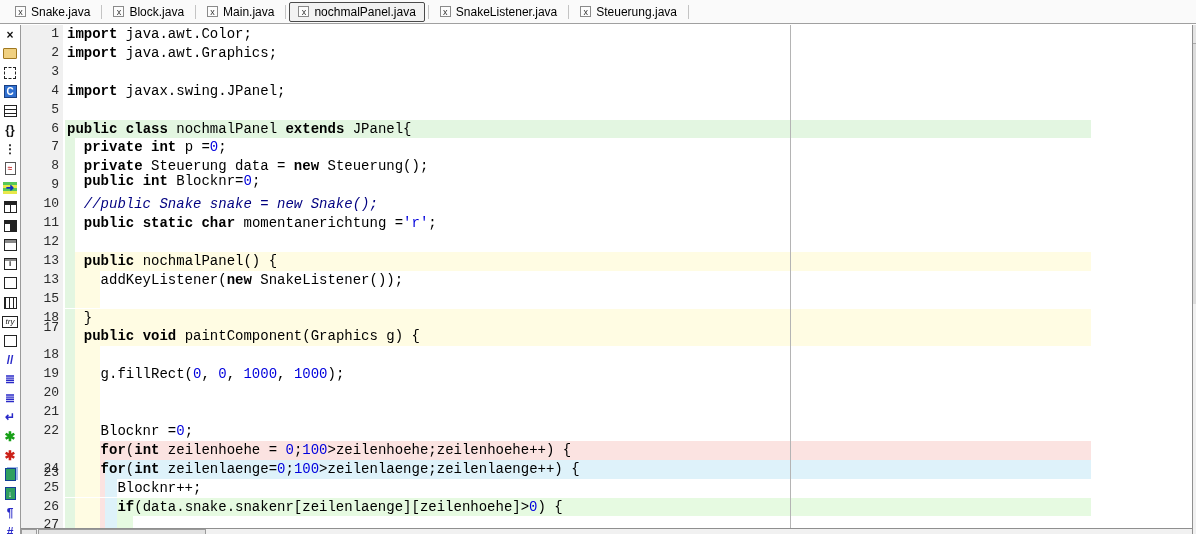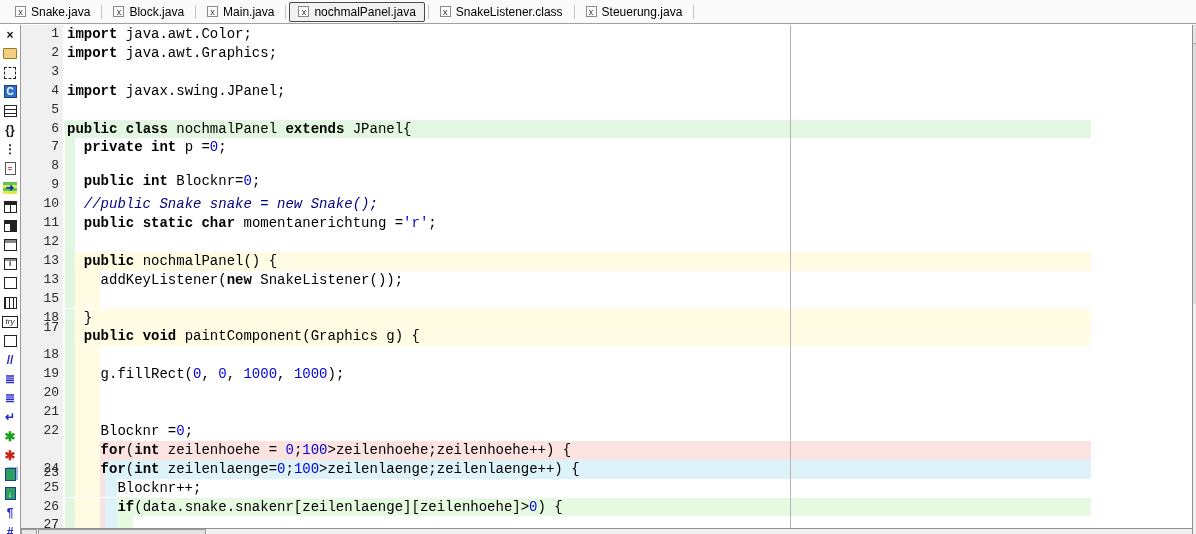--- a/index.html
+++ b/index.html
@@ -95,21 +95,21 @@
       <span>Main.java</span>
     </div>
     <div class="tab-sep"></div>
     <div class="tab active">
       <span class="tab-close">x</span>
       <span>nochmalPanel.java</span>
     </div>
     <div class="tab-sep"></div>
     <div class="tab">
       <span class="tab-close">x</span>
-      <span>SnakeListener.class</span>
+      <span>SnakeListener.java</span>
     </div>
     <div class="tab-sep"></div>
     <div class="tab">
       <span class="tab-close">x</span>
       <span>Steuerung.java</span>
     </div>
     <div class="tab-sep"></div>
   </div>
 
 <div id="sidebar">
@@ -366,20 +366,21 @@
       <div class="strip" style="left: 54px; width: 16px; background: rgb(230, 250, 225);"></div>
       <div class="strip" style="left: 1068px; width: 12px; background: rgb(230, 250, 225);"></div>
     </div>
     <pre class="codetext" style="top: 0px;"><span class="tk">import</span><span class="tp"> java.awt.Color;</span></pre>
     <pre class="codetext" style="top: 18.9px;"><span class="tk">import</span><span class="tp"> java.awt.Graphics;</span></pre>
     <pre class="codetext" style="top: 37.8px;"></pre>
     <pre class="codetext" style="top: 56.7px;"><span class="tk">import</span><span class="tp"> javax.swing.JPanel;</span></pre>
     <pre class="codetext" style="top: 75.6px;"></pre>
     <pre class="codetext" style="top: 94.5px;"><span class="tk">public</span><span class="tp"> </span><span class="tk">class</span><span class="tp"> nochmalPanel </span><span class="tk">extends</span><span class="tp"> JPanel{</span></pre>
     <pre class="codetext" style="top: 113.4px;"><span class="tp">  </span><span class="tk">private</span><span class="tp"> </span><span class="tk">int</span><span class="tp"> p =</span><span class="tn">0</span><span class="tp">;</span></pre>
+    <pre class="codetext" style="top: 132.3px;"><span class="tp">  </span><span class="tk">private</span><span class="tp"> Steuerung data = </span><span class="tk">new</span><span class="tp"> Steuerung();</span></pre>
     <pre class="codetext" style="top: 147px;"><span class="tp">  </span><span class="tk">public</span><span class="tp"> </span><span class="tk">int</span><span class="tp"> Blocknr=</span><span class="tn">0</span><span class="tp">;</span></pre>
     <pre class="codetext" style="top: 170.1px;"><span class="tp">  </span><span class="tc">//public Snake snake = new Snake();</span></pre>
     <pre class="codetext" style="top: 189px;"><span class="tp">  </span><span class="tk">public</span><span class="tp"> </span><span class="tk">static</span><span class="tp"> </span><span class="tk">char</span><span class="tp"> momentanerichtung =</span><span class="ts">'r'</span><span class="tp">;</span></pre>
     <pre class="codetext" style="top: 207.9px;"></pre>
     <pre class="codetext" style="top: 226.8px;"><span class="tp">  </span><span class="tk">public</span><span class="tp"> nochmalPanel() {</span></pre>
     <pre class="codetext" style="top: 245.7px;"><span class="tp">    addKeyListener(</span><span class="tk">new</span><span class="tp"> SnakeListener());</span></pre>
     <pre class="codetext" style="top: 264.6px;"></pre>
     <pre class="codetext" style="top: 283.5px;"><span class="tp">  }</span></pre>
     <pre class="codetext" style="top: 302.4px;"><span class="tp">  </span><span class="tk">public</span><span class="tp"> </span><span class="tk">void</span><span class="tp"> paintComponent(Graphics g) {</span></pre>
     <pre class="codetext" style="top: 340.2px;"><span class="tp">    g.fillRect(</span><span class="tn">0</span><span class="tp">, </span><span class="tn">0</span><span class="tp">, </span><span class="tn">1000</span><span class="tp">, </span><span class="tn">1000</span><span class="tp">);</span></pre>

